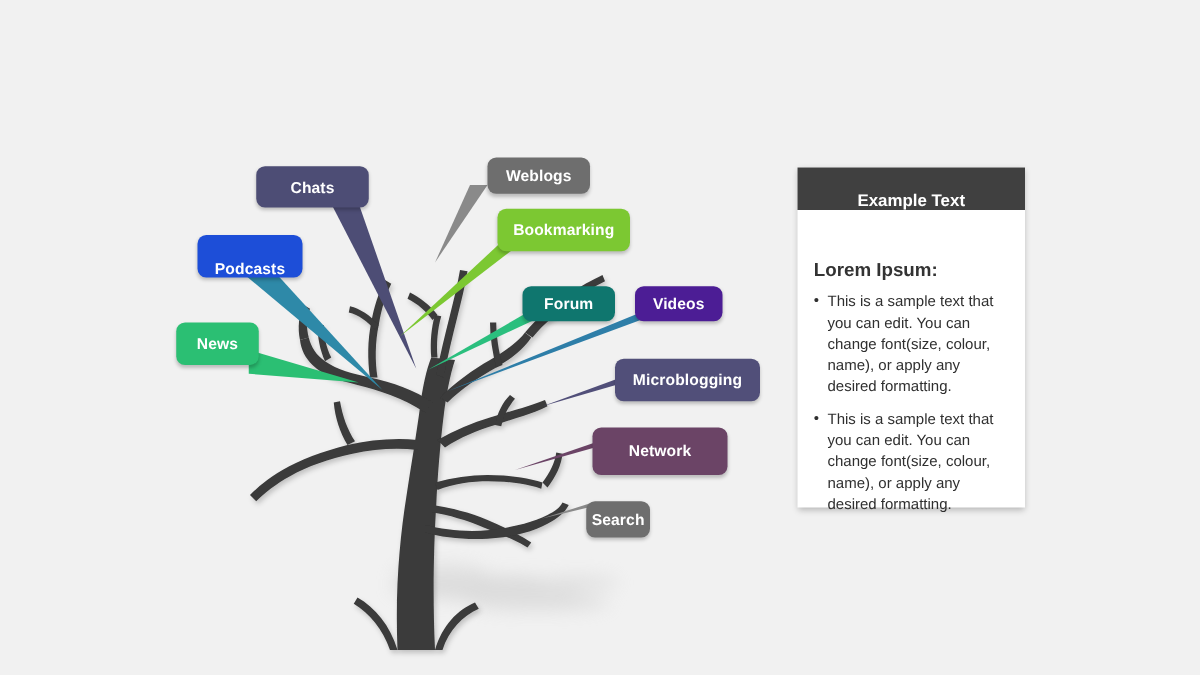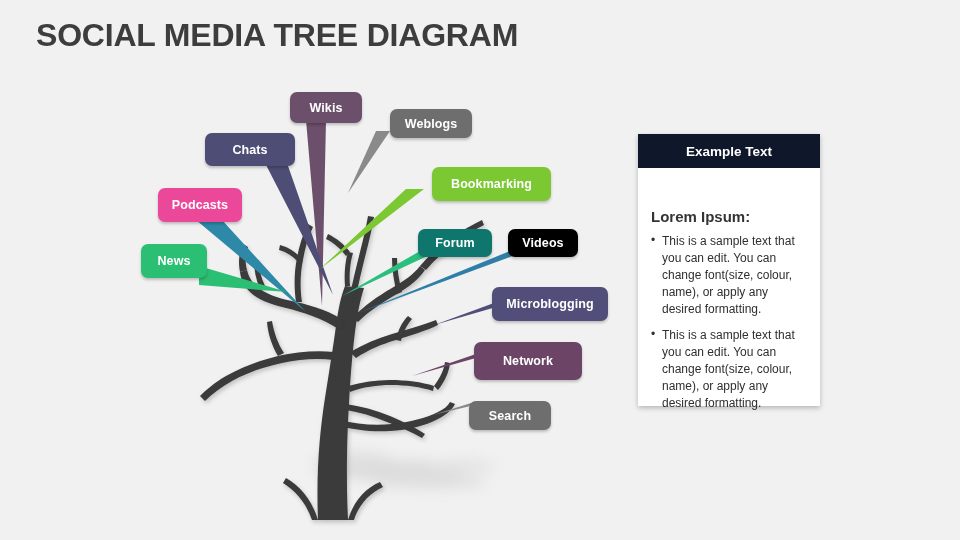--- a/index.html
+++ b/index.html
@@ -36,22 +36,22 @@
   .callout svg.tail{position:absolute;overflow:visible;pointer-events:none;}
 
   
   .panel{
     position:absolute;left:638px;top:134px;width:182px;height:272px;
     background:#ffffff;
     box-shadow:0 2px 5px rgba(0,0,0,0.25);
     box-sizing:border-box;
   }
   .panel-header{
-    height:34px;background:#0f172a;
-    display:flex;align-items:center;justify-content:center;
+    height:34px;background:#404040;
+    display:flex;align-items:flex-end;justify-content:center;
     color:#fff;font-weight:bold;font-size:13.5px;
     font-family:"Liberation Sans",sans-serif;
   }
   .panel-body{padding:12px 13px 0 13px;margin-top:28px;}
   .panel-subtitle{
     font-size:15px;font-weight:bold;color:#333;margin:0 0 8px 0;
     font-family:"Liberation Sans",sans-serif;
   }
   .bullets{list-style:none;margin:0;padding:0;}
   .bullets li{
@@ -61,21 +61,20 @@
   }
   .bullets li::before{
     content:"•";position:absolute;left:0;top:-1px;color:#2f2f2f;font-size:12px;
   }
 </style>
 </head>
 <body>
 
 <div id="stage">
 
-  <div class="title">SOCIAL MEDIA TREE DIAGRAM</div>
 
   <svg id="tree-svg" viewBox="0 0 960 540" xmlns="http://www.w3.org/2000/svg">
     <defs>
       <filter id="softShadow" x="-50%" y="-50%" width="200%" height="200%">
         <feDropShadow dx="1.5" dy="2.5" stdDeviation="2.2" flood-color="#000000" flood-opacity="0.20"></feDropShadow>
       </filter>
       <filter id="groundBlur" x="-50%" y="-50%" width="200%" height="200%">
         <feGaussianBlur stdDeviation="7"></feGaussianBlur>
       </filter>
     </defs>
@@ -157,89 +156,81 @@
       <path d="M260,289 C256,280 254,270 254,260 L259,260
                C259,269 261,278 265,286 Z"></path>
 
       <path d="M318,520 C312,500 300,486 286,478 L283,483
                C296,491 306,503 312,520 Z"></path>
       <path d="M348,520 C354,500 366,488 380,482 L383,487
                C370,493 359,504 354,520 Z"></path>
     </g>
   </svg>
 
-  <div class="callout" style="left:290px;top:92px;">
-    <svg class="tail" width="60" height="190" style="left:2px;top:28px;">
-      <path d="M14,0 L34,0 L30,186 Z" fill="#6b4f6b"></path>
-    </svg>
-    <div class="box" style="width:72px;height:31px;background:#6b4f6b;">
-      <span>Wikis</span>
-    </div>
-  </div>
 
   <div class="callout" style="left:205px;top:133px;">
     <svg class="tail" width="130" height="140" style="left:60px;top:30px;">
       <path d="M0,0 L22,0 L68,132 Z" fill="#4d4d75"></path>
     </svg>
     <div class="box" style="width:90px;height:33px;background:#4d4d75;text-align:center;">
       <span>Chats</span>
     </div>
   </div>
 
   <div class="callout" style="left:158px;top:188px;">
     <svg class="tail" width="130" height="120" style="left:38px;top:32px;">
       <path d="M0,0 L26,0 L110,92 Z" fill="#2e89a8"></path>
     </svg>
-    <div class="box" style="width:84px;height:34px;background:#ec4899;">
+    <div class="box" style="width:84px;height:34px;background:#1d4ed8;align-items:flex-end;">
       <span>Podcasts</span>
     </div>
   </div>
 
-  <div class="callout" style="left:141px;top:244px;">
+  <div class="callout" style="left:141px;top:258px;">
     <svg class="tail" width="110" height="60" style="left:58px;top:22px;">
       <path d="M0,0 L0,19 L88,26 Z" fill="#2bbf73"></path>
     </svg>
     <div class="box" style="width:66px;height:34px;background:#2bbf73;">
       <span>News</span>
     </div>
   </div>
 
 
-  <div class="callout" style="left:370px;top:109px;padding-left:20px;">
+  <div class="callout" style="left:370px;top:126px;padding-left:20px;">
     <svg class="tail" width="60" height="80" style="left:-22px;top:22px;">
       <path d="M28,0 L42,0 L0,62 Z" fill="#8a8a8a"></path>
     </svg>
     <div class="box" style="width:82px;height:29px;background:#6e6e6e;">
       <span>Weblogs</span>
     </div>
   </div>
 
   <div class="callout" style="left:398px;top:167px;">
     <svg class="tail" width="120" height="100" style="left:-78px;top:22px;">
       <path d="M86,0 L104,0 L0,80 Z" fill="#7cc832"></path>
     </svg>
-    <div class="box" style="width:119px;height:34px;background:#7cc832;margin-left:34px;">
+    <div class="box" style="width:106px;height:34px;background:#7cc832;">
       <span>Bookmarking</span>
     </div>
   </div>
 
   <div class="callout" style="left:418px;top:229px;">
     <svg class="tail" width="110" height="60" style="left:-76px;top:22px;">
       <path d="M78,0 L96,0 L0,45 Z" fill="#2bbf7e"></path>
     </svg>
     <div class="box" style="width:74px;height:28px;background:#0f766e;">
       <span>Forum</span>
     </div>
   </div>
 
   <div class="callout" style="left:508px;top:229px;">
     <svg class="tail" width="180" height="80" style="left:-150px;top:22px;">
       <path d="M152,0 L168,0 L0,62 Z" fill="#2e7ea8"></path>
     </svg>
-    <div class="box" style="width:70px;height:28px;background:#000000;">
+    <div class="box" style="width:70px;height:28px;background:#4c1d95;">
       <span>Videos</span>
     </div>
   </div>
 
   <div class="callout" style="left:492px;top:287px;">
     <svg class="tail" width="90" height="50" style="left:-58px;top:16px;">
       <path d="M60,0 L76,0 L0,22 Z" fill="#514f79"></path>
     </svg>
     <div class="box" style="width:116px;height:34px;background:#514f79;">
       <span>Microblogging</span>
@@ -252,21 +243,21 @@
     </svg>
     <div class="box" style="width:108px;height:38px;background:#6b4466;">
       <span>Network</span>
     </div>
   </div>
 
   <div class="callout" style="left:469px;top:401px;">
     <svg class="tail" width="60" height="40" style="left:-36px;top:2px;">
       <path d="M38,0 L50,0 L0,12 Z" fill="#8a8a8a"></path>
     </svg>
-    <div class="box" style="width:82px;height:29px;background:#6e6e6e;">
+    <div class="box" style="width:51px;height:29px;background:#6e6e6e;">
       <span>Search</span>
     </div>
   </div>
 
   <div class="panel">
     <div class="panel-header">
       <span>Example Text</span>
     </div>
     <div class="panel-body">
       <div class="panel-subtitle">Lorem Ipsum:</div>

